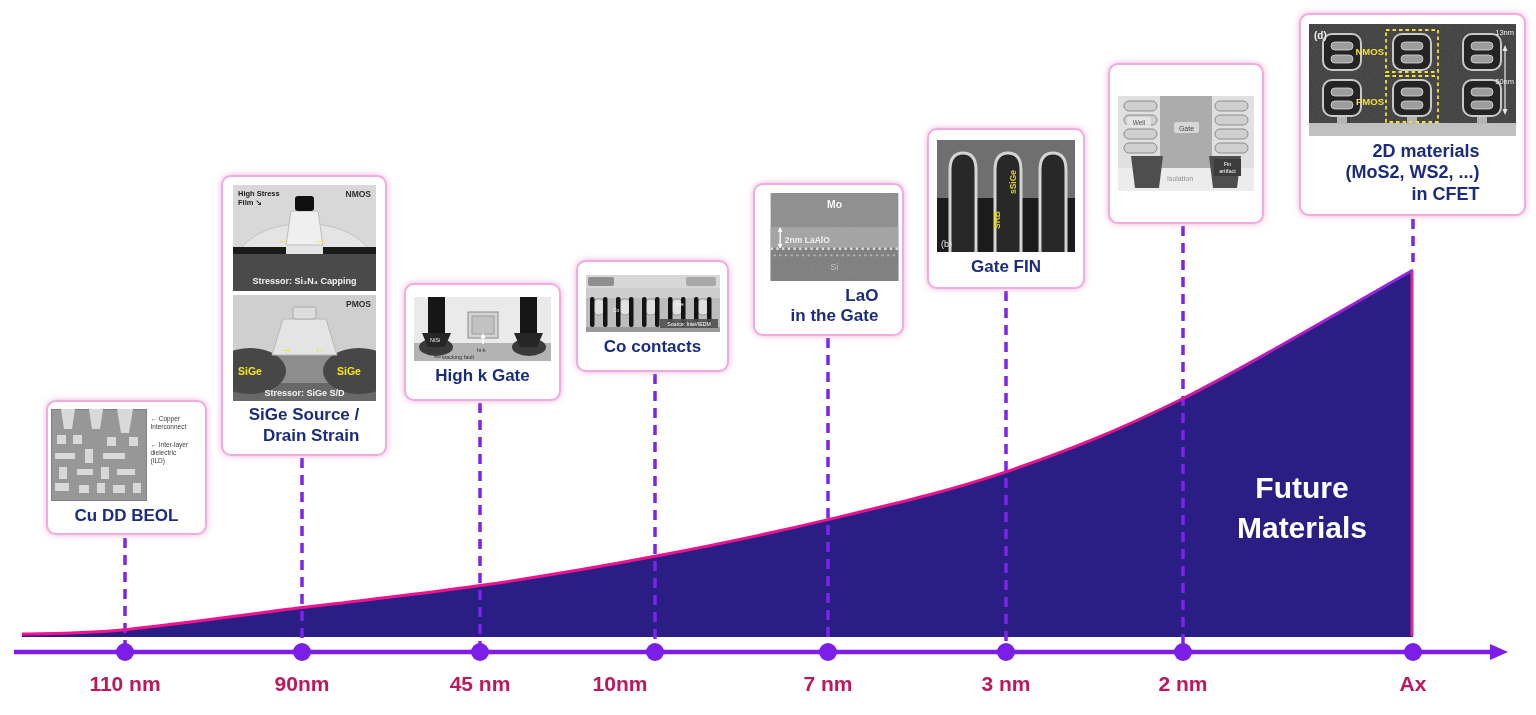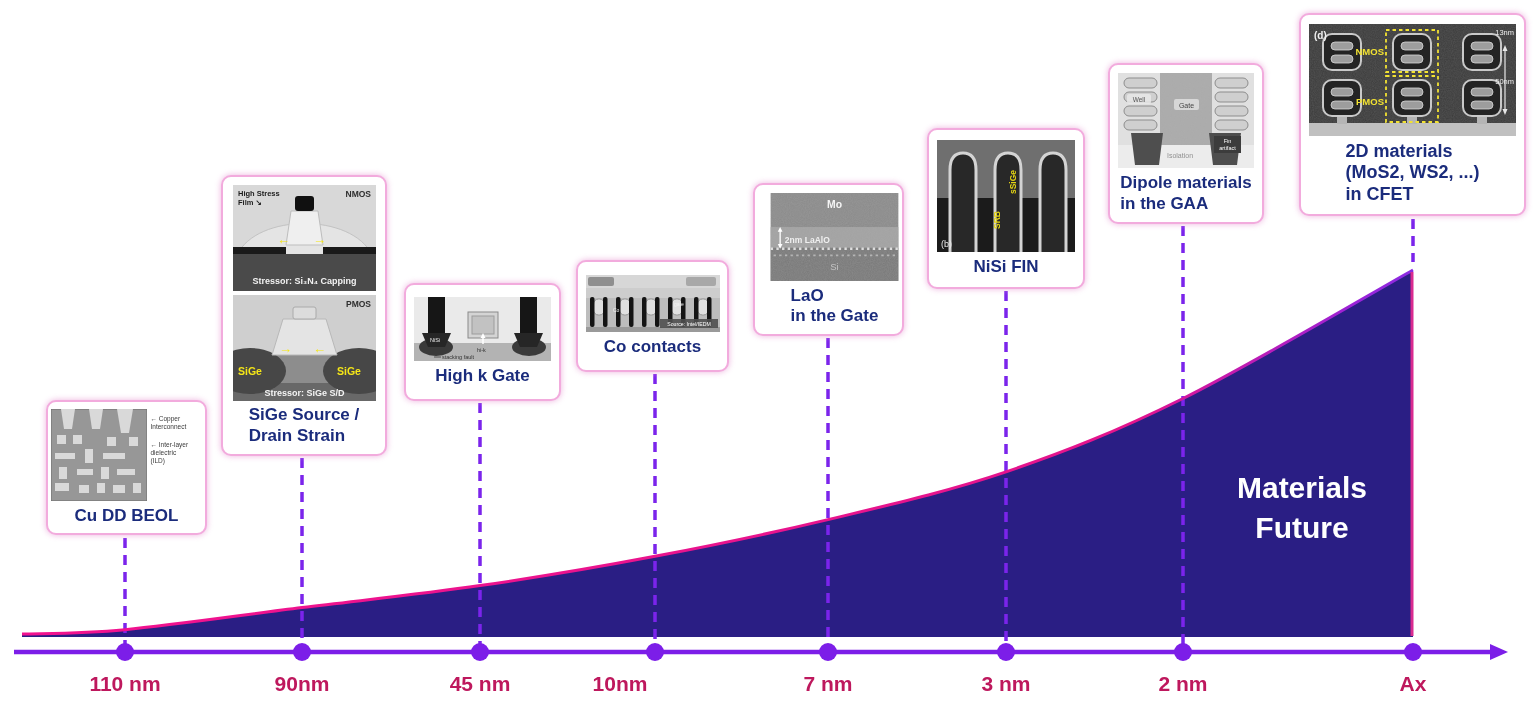--- a/index.html
+++ b/index.html
@@ -2,21 +2,21 @@
 <html><head>
 <meta charset="utf-8">
 <style>
   html,body{margin:0;padding:0;background:#fff;}
   .stage{position:relative;width:1536px;height:715px;background:#ffffff;overflow:hidden;
          font-family:"Liberation Sans",sans-serif;}
   #bg{position:absolute;left:0;top:0;}
   .card{position:absolute;background:#fff;border:2px solid #f2abdd;border-radius:10px;
         box-shadow:0 0 6px rgba(233,160,215,.8);display:flex;flex-direction:column;
         align-items:center;justify-content:center;gap:5px;padding:8px 6px;box-sizing:border-box;}
-  .caption{color:#1b2c7c;font-weight:bold;font-size:17px;line-height:1.18;text-align:left;}
+  .caption{color:#1b2c7c;font-weight:bold;font-size:17px;line-height:1.18;text-align:right;}
   .card8 .caption{font-size:18px;}
   .micro-row{display:flex;flex-direction:row;align-items:flex-start;gap:4px;}
   .ann-col{display:flex;flex-direction:column;gap:10px;width:52px;padding-top:6px;}
   .ann{font-size:6.5px;color:#3a3a3a;line-height:1.25;white-space:pre-line;}
   .ann::before{content:"\2190  ";color:#3a3a3a;}
   .axis-label{position:absolute;transform:translateX(-50%);top:672px;color:#be185d;
               font-size:21px;font-weight:bold;white-space:nowrap;}
   .future{position:absolute;left:1190px;top:468px;width:224px;text-align:center;color:#ffffff;
           font-weight:bold;font-size:30px;line-height:1.32;}
   svg text{font-family:"Liberation Sans",sans-serif;}
@@ -224,21 +224,21 @@
       <rect y="58" width="138" height="54" fill="#1b1b1b"></rect>
       <g fill="#282828" stroke="#d4d4d4" stroke-width="3">
         <path d="M13,112 L13,30 Q13,13 26,13 Q39,13 39,30 L39,112"></path>
         <path d="M58,112 L58,30 Q58,13 71,13 Q84,13 84,30 L84,112"></path>
         <path d="M103,112 L103,30 Q103,13 116,13 Q129,13 129,30 L129,112"></path>
       </g>
       <text x="79" y="42" transform="rotate(-90 79 42)" text-anchor="middle" font-size="8.5" font-weight="bold" fill="#e4d414">sSiGe</text>
       <text x="63" y="80" transform="rotate(-90 63 80)" text-anchor="middle" font-size="8.5" font-weight="bold" fill="#e4d414">SRB</text>
       <text x="4" y="107" font-size="9" fill="#e8e8e8">(b)</text>
     </svg>
-    <div class="caption">NiSi FIN</div>
+    <div class="caption">Gate FIN</div>
   </div>
 
   <div class="card" style="left:1108px;top:63px;width:156px;height:161px;">
     <svg width="136" height="95" viewBox="0 0 136 95">
       <rect width="136" height="95" fill="#e0e0e0"></rect>
       <rect x="42" width="52" height="72" fill="#ababab"></rect>
       <rect x="42" width="52" height="72" filter="url(#noise)" opacity="0.4"></rect>
       <g fill="#cfcfcf" stroke="#8d8d8d">
         <rect x="6" y="5" width="33" height="10" rx="5"></rect>
           <rect x="6" y="19" width="33" height="10" rx="5"></rect>
@@ -254,24 +254,20 @@
       <polygon points="91,60 123,60 119,92 95,92" fill="#4e4e4e"></polygon>
       <rect x="9" y="21" width="24" height="10" rx="2" fill="#e8e8e8" opacity="0.85"></rect>
       <text x="21" y="29" text-anchor="middle" font-size="6.5" fill="#555555">Well</text>
       <rect x="56" y="26" width="25" height="11" rx="2" fill="#dcdcdc" opacity="0.9"></rect>
       <text x="68.5" y="34.5" text-anchor="middle" font-size="7" fill="#444444">Gate</text>
       <text x="62" y="85" text-anchor="middle" font-size="7" fill="#909090">Isolation</text>
       <rect x="96" y="63" width="27" height="17" fill="#3c3c3c"></rect>
       <text x="109.5" y="70" text-anchor="middle" font-size="5.5" fill="#ffffff">Fin</text>
       <text x="109.5" y="77" text-anchor="middle" font-size="5.5" fill="#ffffff">artifact</text>
     </svg>
-    <div class="caption">
-      <div>Dipole materials</div>
-        <div>in the GAA</div>
-    </div>
   </div>
 
   <div class="card card8" style="left:1299px;top:13px;width:227px;height:203px;">
     <svg width="207" height="112" viewBox="0 0 207 112">
       <rect width="207" height="112" fill="#3a3a3a"></rect>
       <rect width="207" height="112" filter="url(#noise)" opacity="0.3"></rect>
       <rect y="99" width="207" height="13" fill="#c0c0c0"></rect>
       <g>
         <rect x="28" y="92" width="10" height="8" fill="#b5b5b5"></rect>
         <rect x="98" y="92" width="10" height="8" fill="#b5b5b5"></rect>
@@ -311,22 +307,22 @@
       <polygon points="193.5,85 198.5,85 196,91" fill="#e8e8e8"></polygon>
     </svg>
     <div class="caption">
       <div>2D materials</div>
         <div>(MoS2, WS2, ...)</div>
         <div>in CFET</div>
     </div>
   </div>
 
   <div class="future">
+    <div>Future</div>
     <div>Materials</div>
-    <div>Future</div>
   </div>
 
 <div class="axis-label" style="left: 125px;">110 nm</div>
     <div class="axis-label" style="left: 302px;">90nm</div>
     <div class="axis-label" style="left: 480px;">45 nm</div>
     <div class="axis-label" style="left: 620px;">10nm</div>
     <div class="axis-label" style="left: 828px;">7 nm</div>
     <div class="axis-label" style="left: 1006px;">3 nm</div>
     <div class="axis-label" style="left: 1183px;">2 nm</div>
     <div class="axis-label" style="left: 1413px;">Ax</div>

